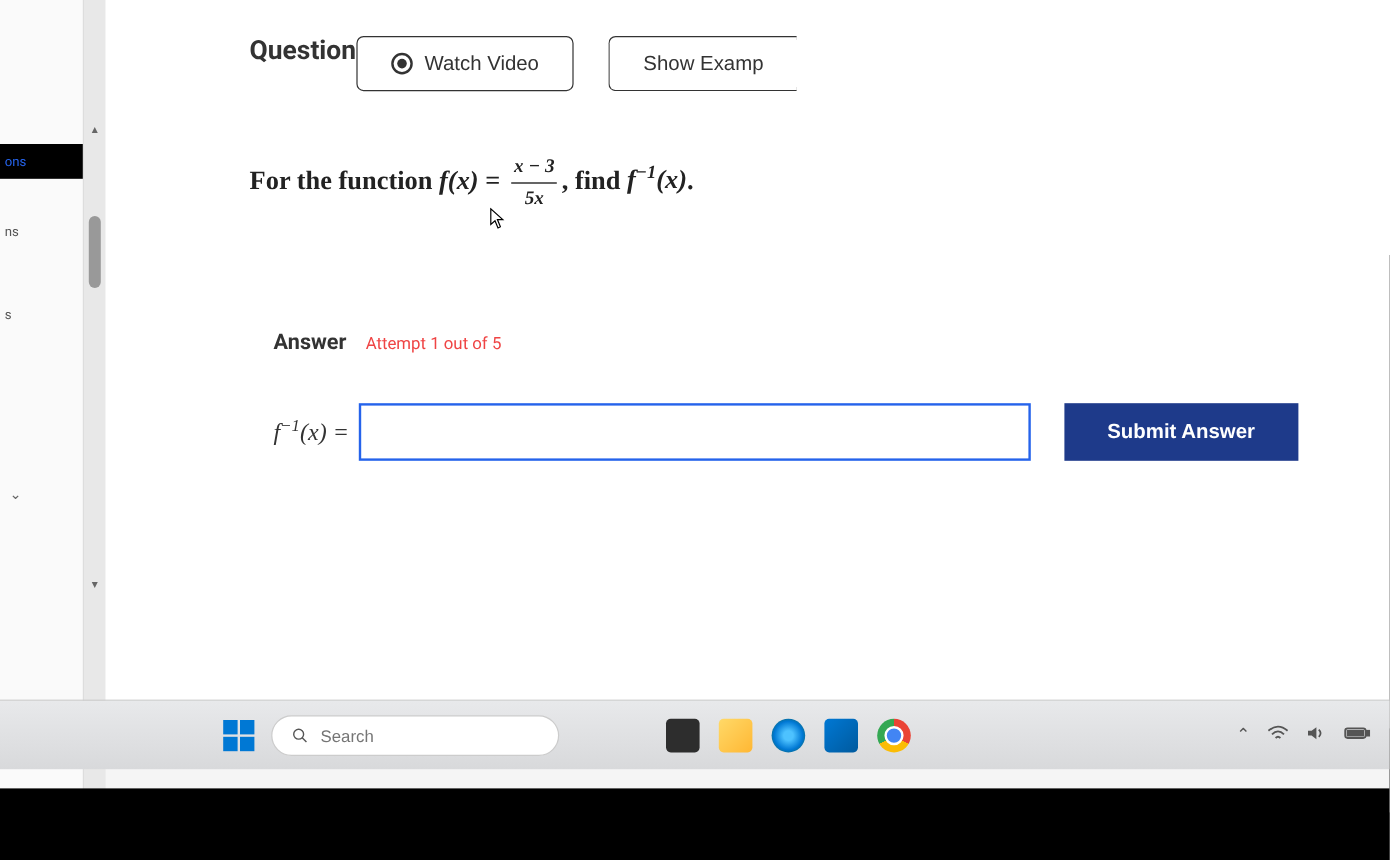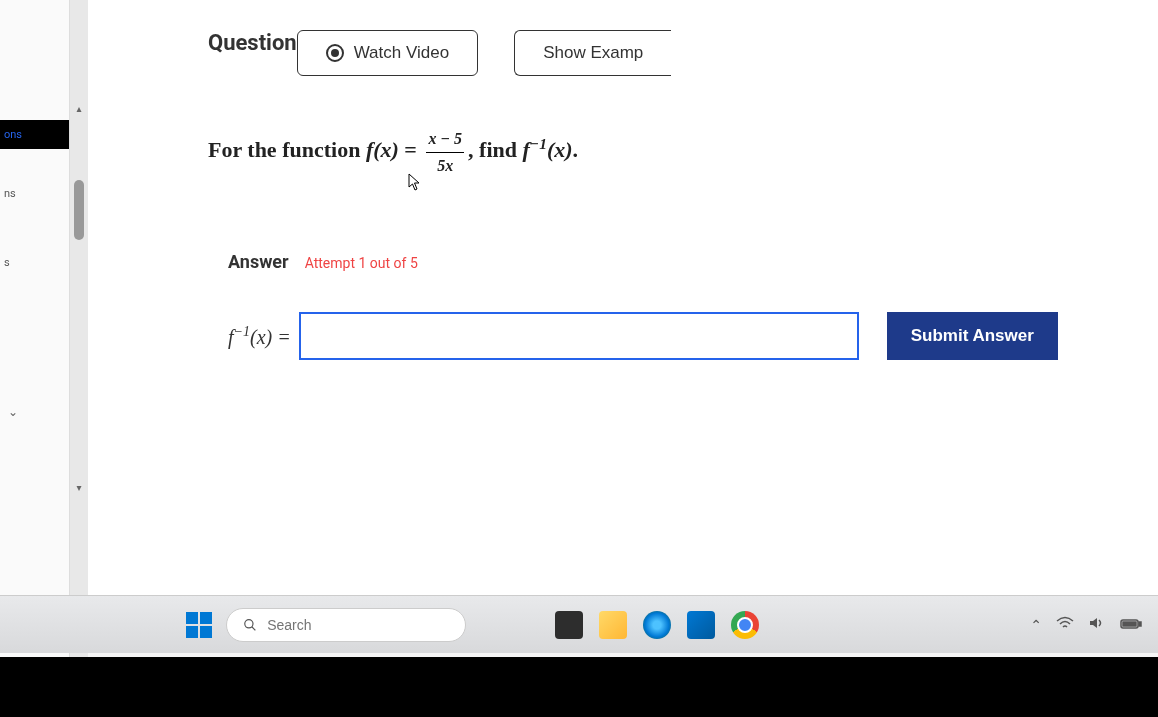--- a/index.html
+++ b/index.html
@@ -124,21 +124,21 @@
     }
     
     .question-title {
       font-size: 22px;
       font-weight: 700;
       color: #333;
     }
     
     .header-buttons {
       display: flex;
-      gap: 12px;
+      gap: 29px;
     }
     
     .btn-outline {
       border: 1.5px solid #333;
       background: #fff;
       padding: 12px 28px;
       font-size: 17px;
       color: #333;
       border-radius: 6px;
       cursor: pointer;
@@ -161,21 +161,20 @@
       content: '';
       width: 8px;
       height: 8px;
       background: #333;
       border-radius: 50%;
     }
     
     .btn-examples {
       border-right: none;
       border-radius: 6px 0 0 6px;
-      margin-left: 24px;
     }
     
     .question-body {
       padding: 50px 0 0 120px;
       font-size: 22px;
       color: #222;
     }
     
     .question-text {
       font-family: Georgia, 'Times New Roman', serif;
@@ -214,21 +213,21 @@
     
     .cursor-icon {
       display: block;
       margin-left: 200px;
       margin-top: -5px;
       font-size: 16px;
       color: #333;
     }
     
     .answer-section {
-      margin-top: 56px;
+      margin-top: 80px;
       padding-left: 140px;
     }
     
     .answer-header {
       display: flex;
       align-items: baseline;
       gap: 16px;
     }
     
     .answer-label {
@@ -263,21 +262,21 @@
       background: #fff;
       padding: 8px 12px;
       font-size: 18px;
       outline: none;
     }
     
     .submit-btn {
       background: #1e3a8a;
       color: #fff;
       border: none;
-      padding: 14px 24px;
+      padding: 14px 36px;
       font-size: 17px;
       font-weight: 600;
       cursor: pointer;
       margin-left: 20px;
     }
     
     .footer {
       position: absolute;
       left: 88px;
       bottom: 40px;
@@ -289,21 +288,21 @@
       gap: 20px;
     }
     
     .footer a {
       color: #999;
       text-decoration: none;
     }
     
     .taskbar {
       position: absolute;
-      bottom: 64px;
+      bottom: 76px;
       left: 0;
       right: 0;
       height: 58px;
       background: linear-gradient(to bottom, #e8e9eb, #d8d9db);
       display: flex;
       align-items: center;
       padding: 0 16px;
       border-top: 1px solid #ccc;
     }
     
@@ -449,21 +448,21 @@
         </button>
         <button class="btn-outline btn-examples">
           <span>Show Examp</span>
         </button>
       </div>
     </div>
 
     <div class="question-body">
       <div class="question-text">
         <span>For the function </span><span class="math"><span>f</span>(<span>x</span>)</span><span> = </span><span class="frac">
-            <span class="frac-num math">x − 5</span>
+            <span class="frac-num math">x − 3</span>
             <span class="frac-den math">5x</span>
           </span><span>, find </span><span class="math"><span>f</span><span class="sup">−1</span>(<span>x</span>)</span><span>.</span>
       </div>
       <span class="cursor-icon">
         <svg width="14" height="18" viewBox="0 0 14 18">
             <path d="M1 1 L1 14 L4.5 11 L7 17 L9 16 L6.5 10 L11 10 Z" fill="#fff" stroke="#000" stroke-width="1"></path>
           </svg>
       </span>
     </div>
 

